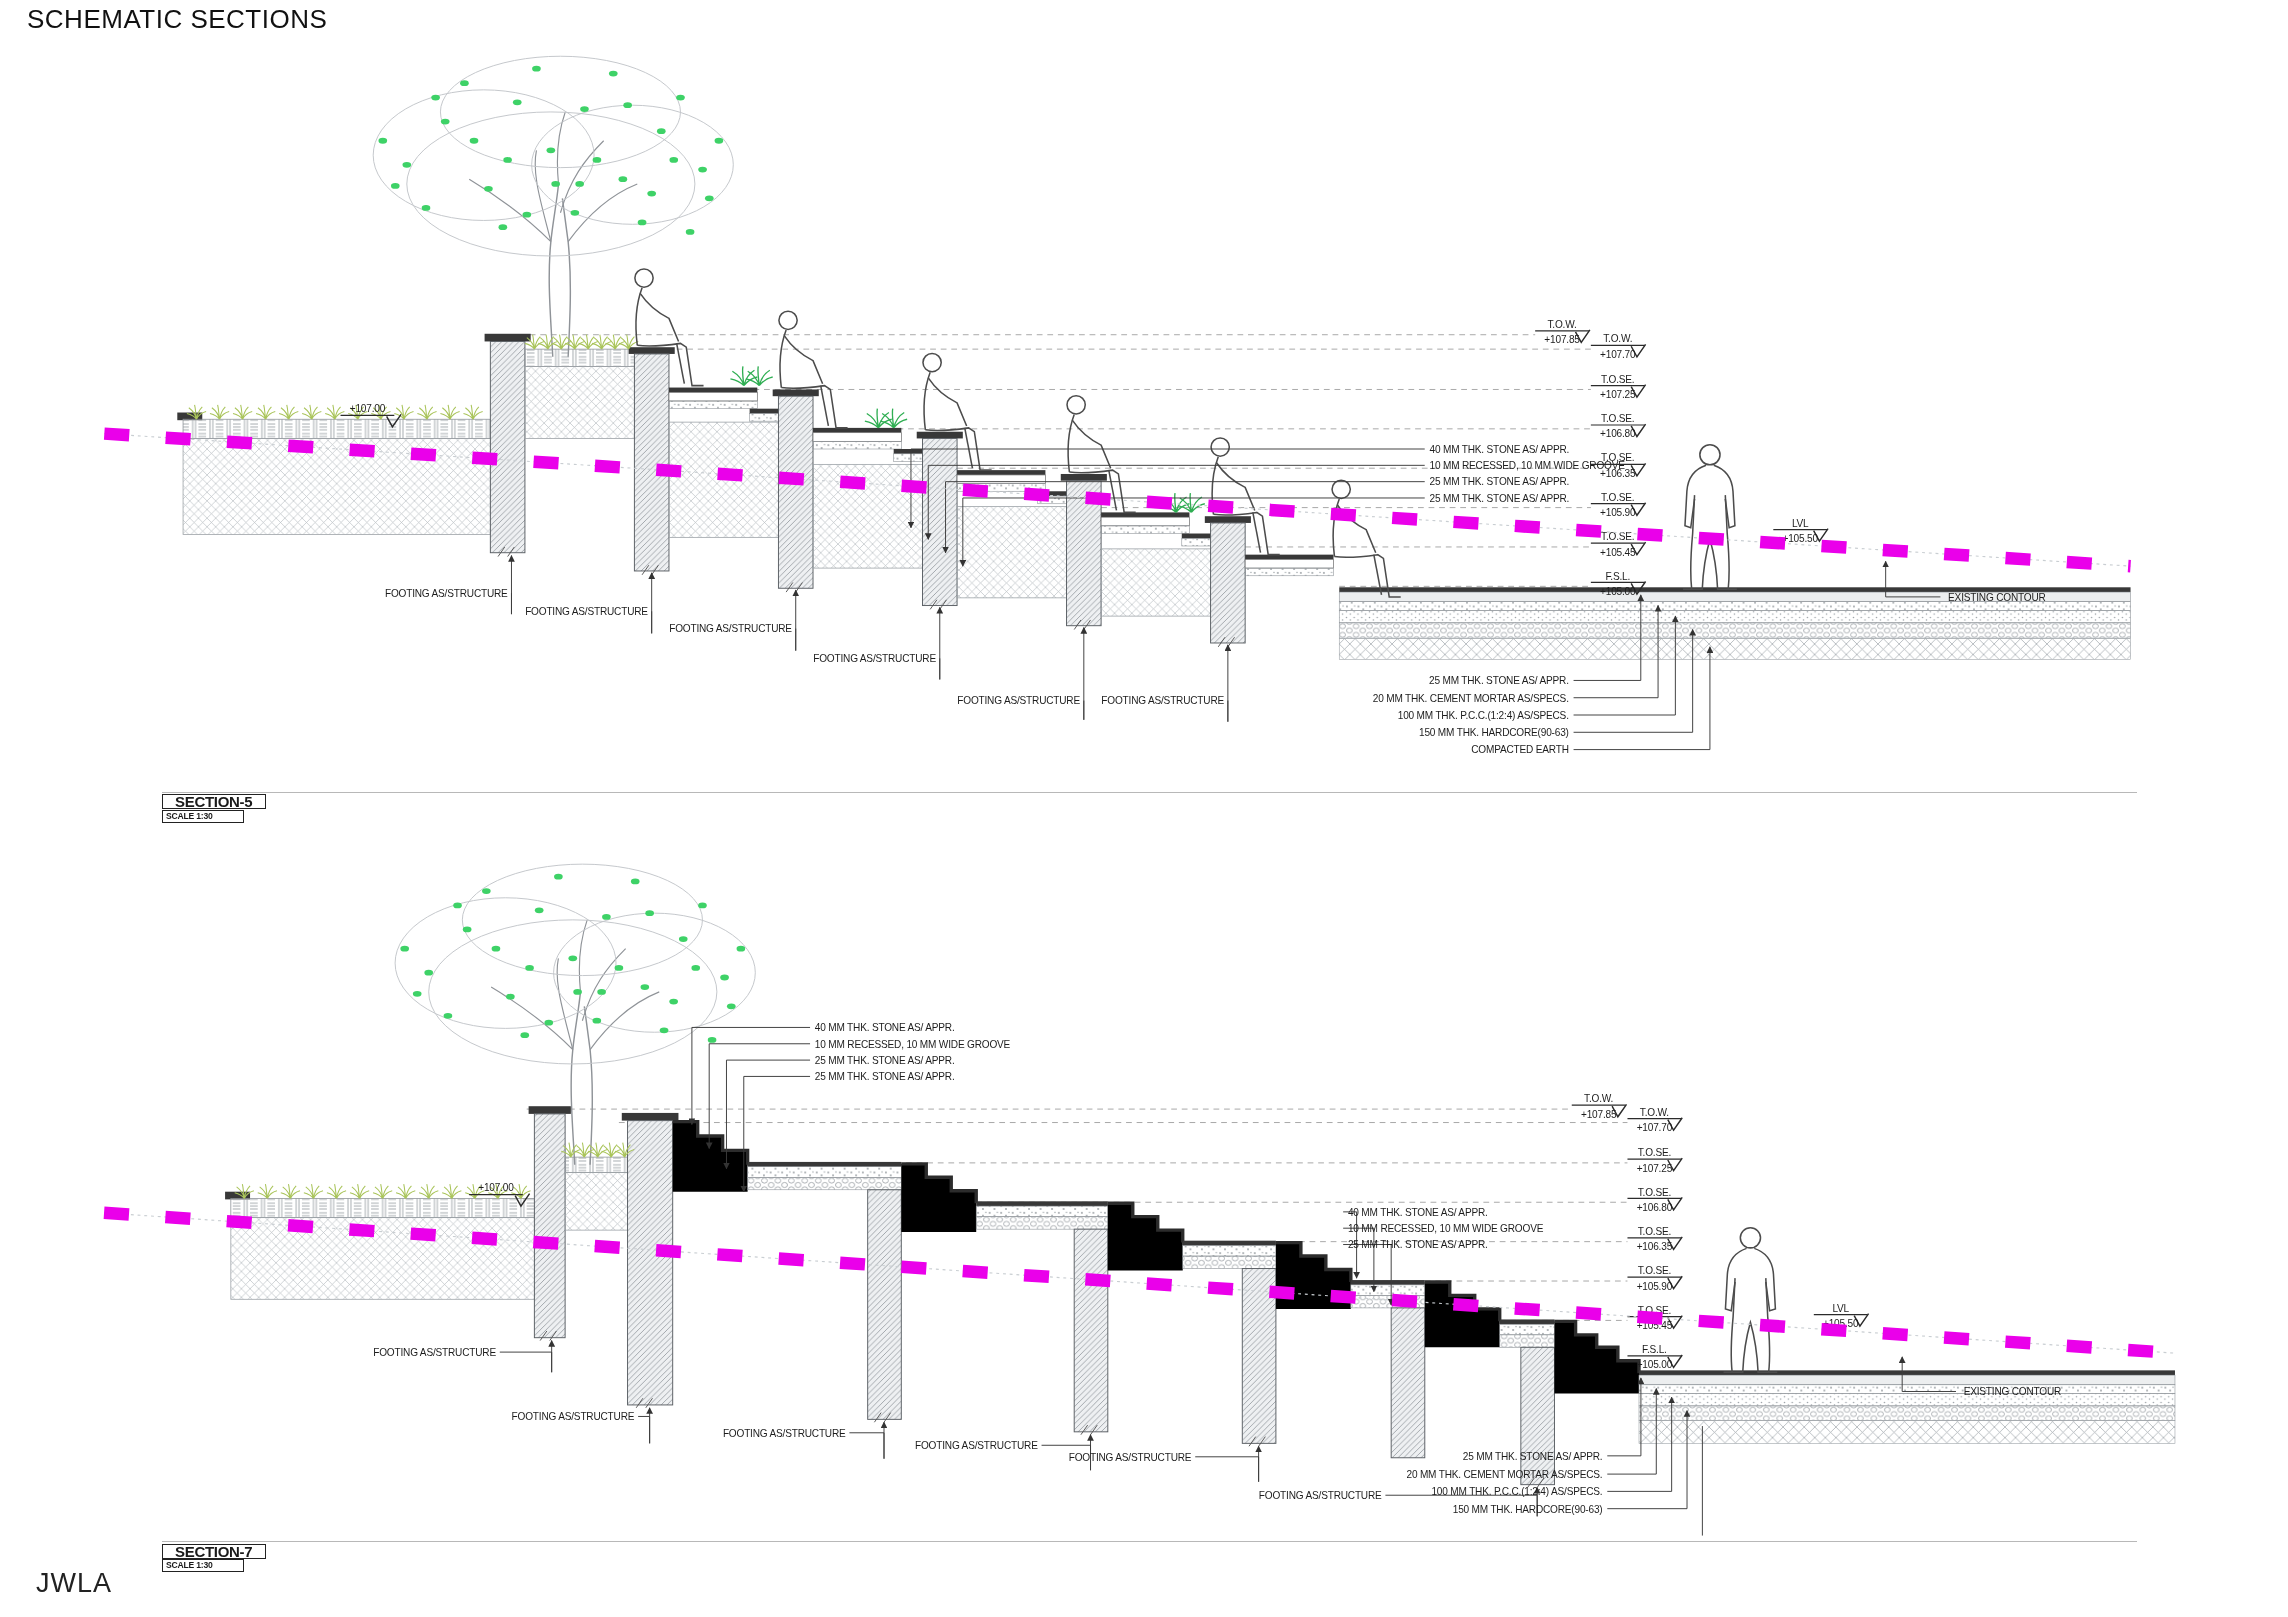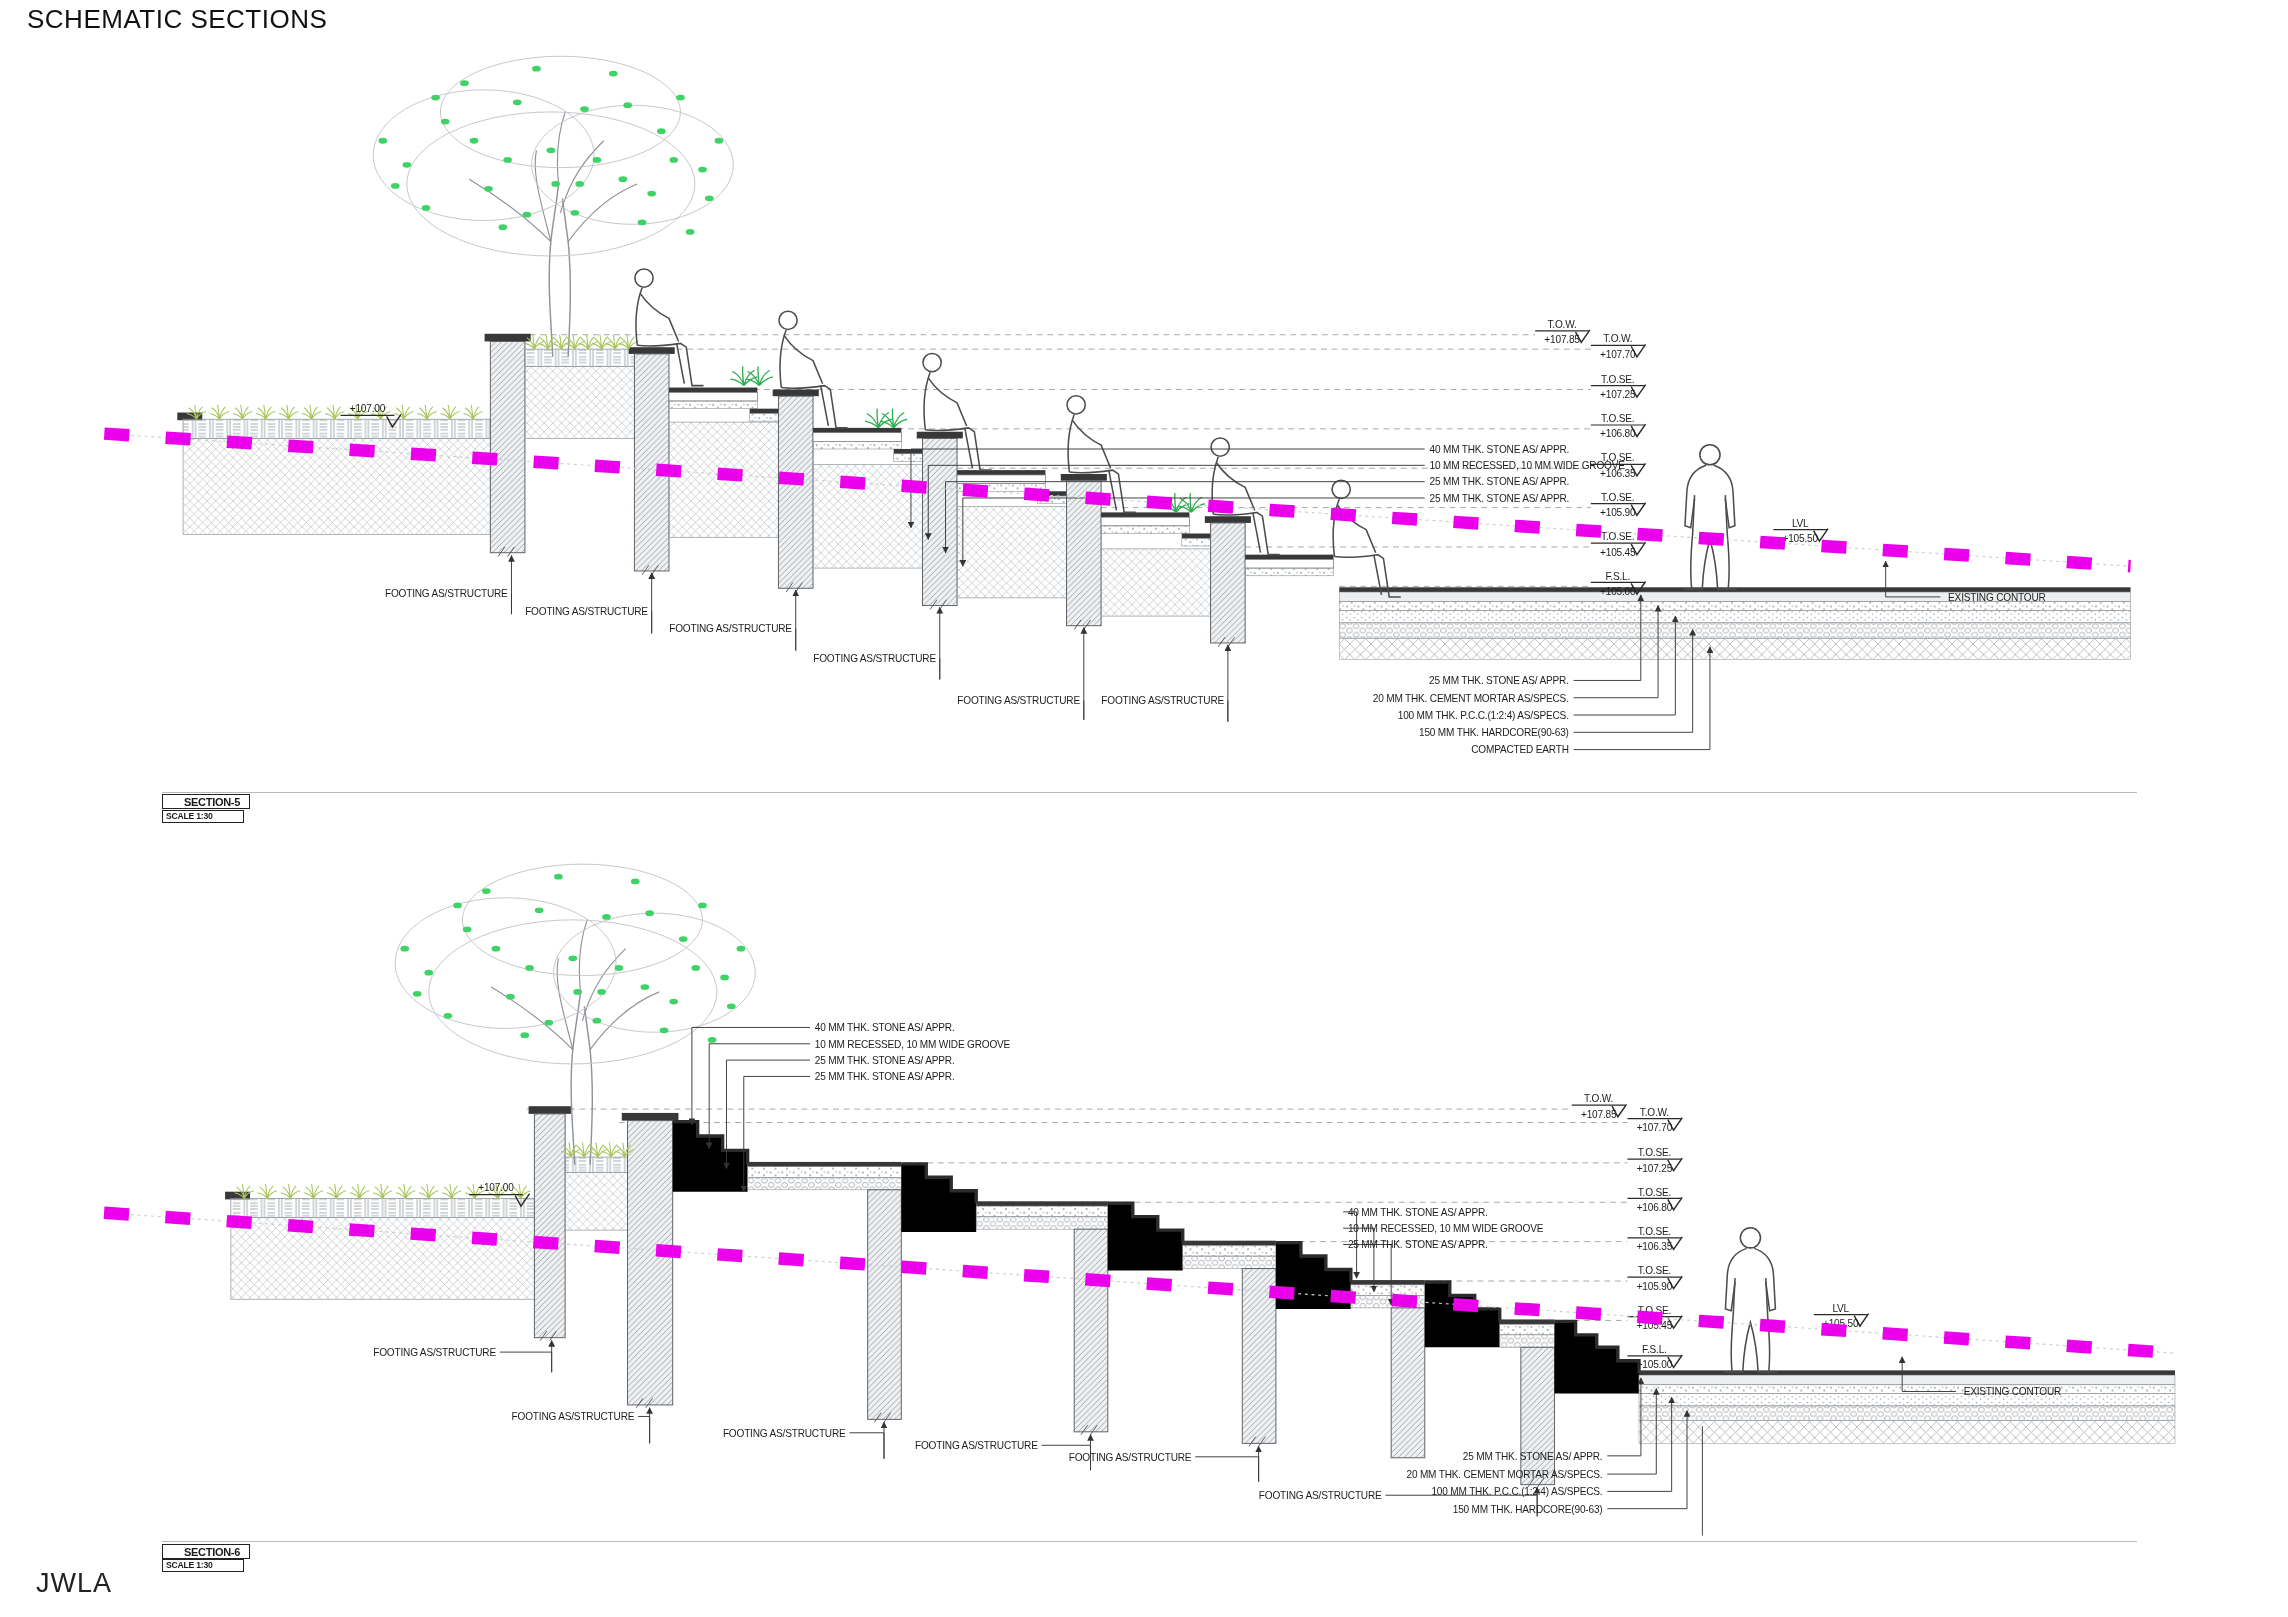--- a/index.html
+++ b/index.html
@@ -3,21 +3,21 @@
 <meta charset="utf-8">
 <style>
   html,body{margin:0;padding:0;background:#fff}
   .sheet{position:relative;width:2288px;height:1618px;background:#fff;overflow:hidden;
          font-family:"Liberation Sans",sans-serif;margin-left:8px;}
   .pagetitle{position:absolute;left:19px;top:3.8px;font-size:26px;letter-spacing:0.5px;color:#111}
   .brand{position:absolute;left:28px;top:1568px;font-size:27px;letter-spacing:1px;color:#222}
   .rule{position:absolute;left:154px;width:1975px;height:1px;background:#b8b8b8}
   .secbox{position:absolute;left:154px;border:1.2px solid #222;background:#fff;box-sizing:border-box;
           font-weight:bold;color:#1a1a1a;white-space:nowrap;overflow:hidden}
-  .secbox.name{width:88px;height:15.4px;font-size:11px;line-height:14.4px;padding-left:21px;letter-spacing:-0.3px}
+  .secbox.name{width:104px;height:15.4px;font-size:15px;line-height:14.4px;padding-left:12px;letter-spacing:-0.3px}
   .secbox.scale{width:82px;height:12.5px;font-size:8.6px;line-height:11.5px;padding-left:2.9px;letter-spacing:-0.2px}
   svg{position:absolute;left:0}
   .t{font-family:"Liberation Sans",sans-serif;font-size:10.5px;fill:#1d1d1d;letter-spacing:-.2px}
   .tc{text-anchor:middle}.te{text-anchor:end}
   .mln{stroke:#2b2b2b;stroke-width:1.3}
   .tick{stroke:#2b2b2b;stroke-width:1.5;fill:none}
   .ref{stroke:#9b9b9b;stroke-width:.9;stroke-dasharray:6 5;fill:none}
   .ln{stroke:#3c3c3c;stroke-width:1;fill:none}
   .cap{fill:#383838}
   .wall{fill:url(#pwall);stroke:#5a5f64;stroke-width:1}
@@ -576,18 +576,18 @@
 
     <line class="grade" x1="100" y1="1262" x2="2255" y2="1408"></line>
     <line class="contour" x1="100" y1="1262" x2="2255" y2="1408" stroke="#ea00ea"></line>
   </svg>
 
   <div class="rule" style="top:792px"></div>
   <div class="secbox name" style="top:794px">SECTION-5</div>
   <div class="secbox scale" style="top:810px">SCALE 1:30</div>
 
   <div class="rule" style="top:1541px"></div>
-  <div class="secbox name" style="top:1544px">SECTION-6</div>
+  <div class="secbox name" style="top:1544px">SECTION-7</div>
   <div class="secbox scale" style="top:1559px">SCALE 1:30</div>
 
   <div class="brand">JWLA</div>
 </div>
 
 
 </body></html>

